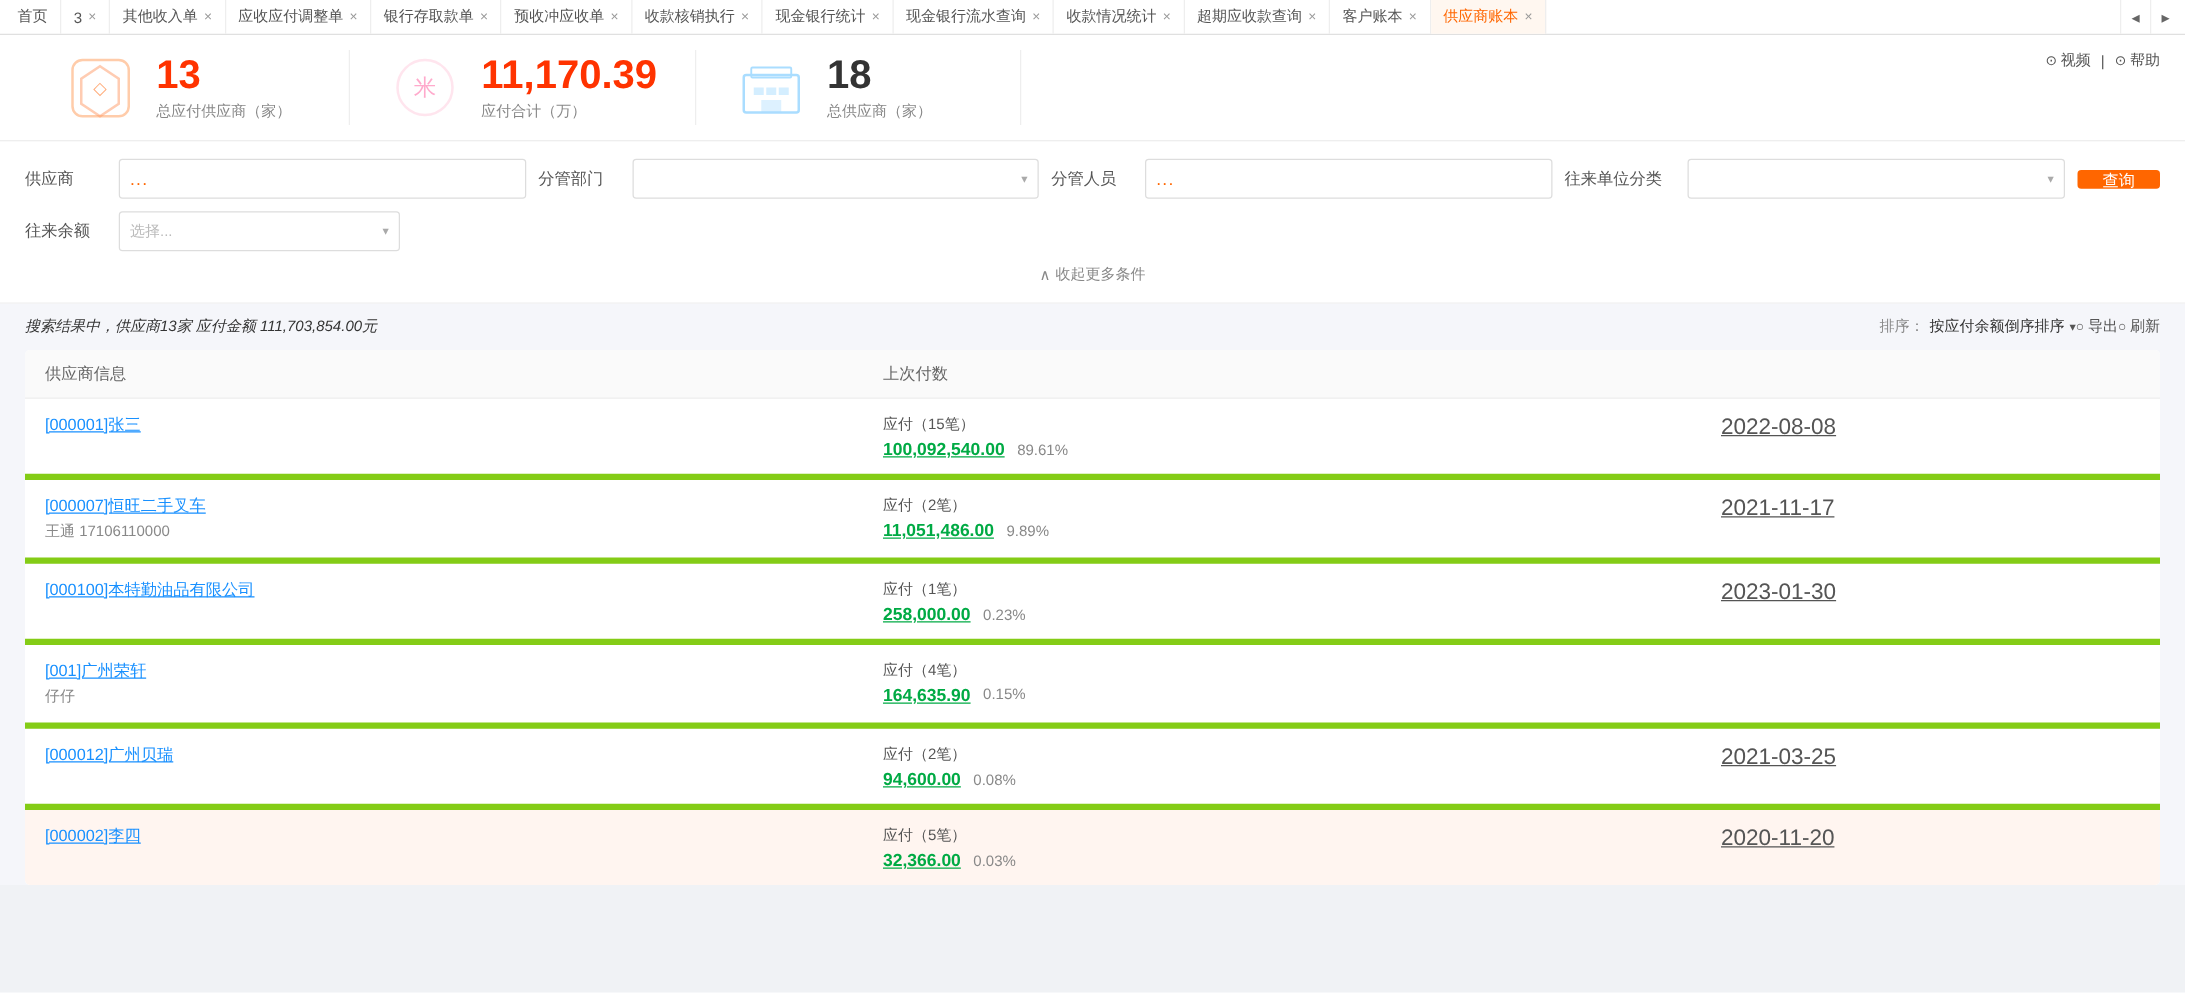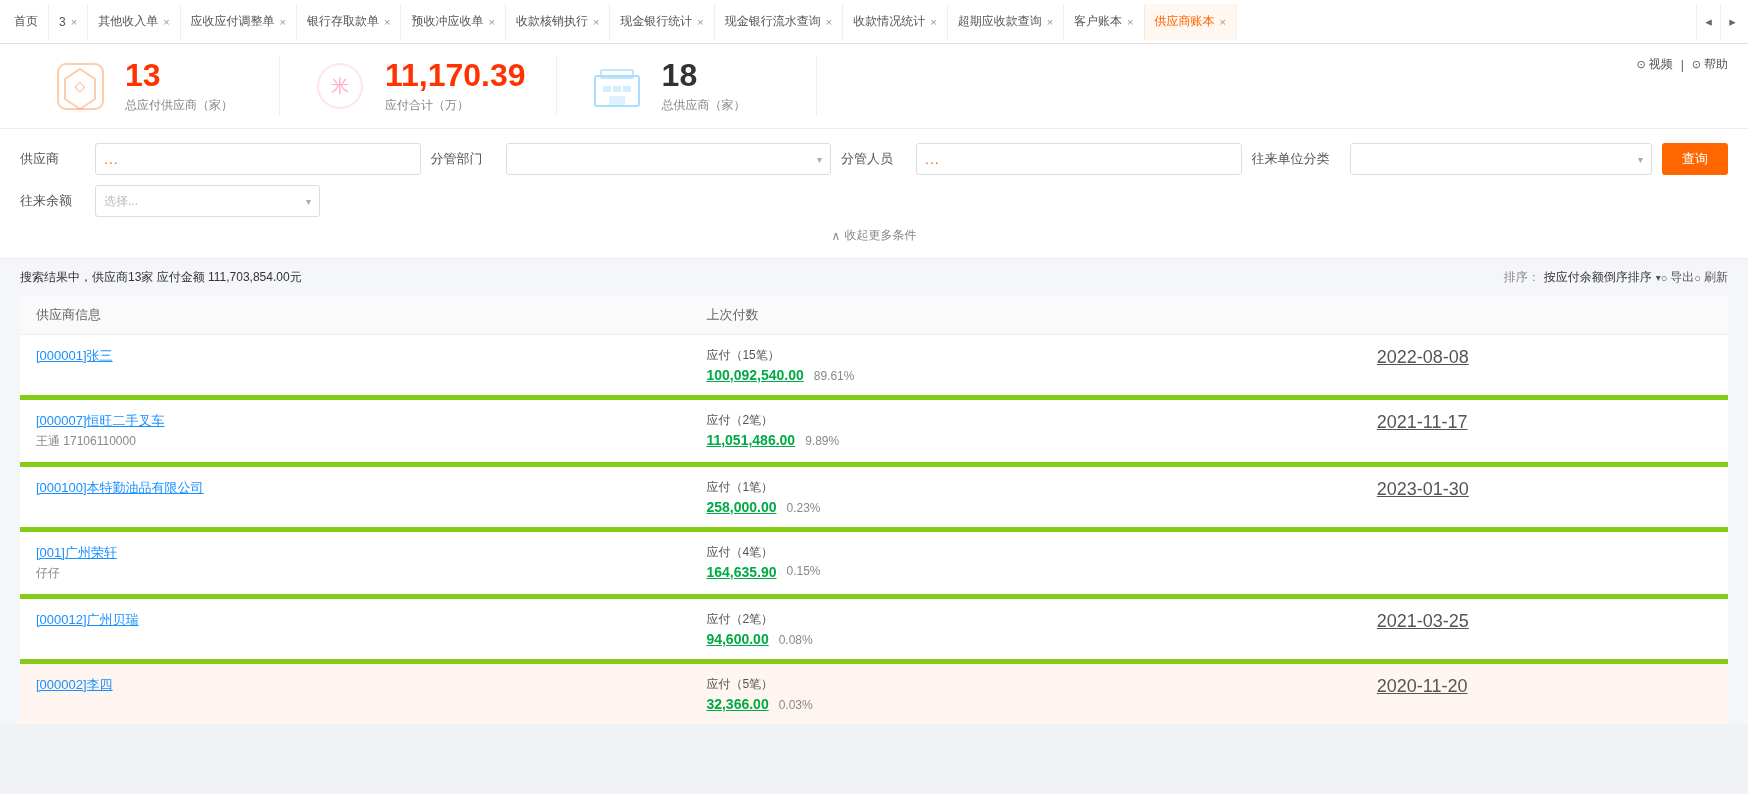--- a/index.html
+++ b/index.html
@@ -4,21 +4,21 @@
   <style>
     * { margin: 0; padding: 0; box-sizing: border-box; }
     body { font-family: 'Microsoft YaHei', Arial, sans-serif; font-size: 13px; background: #f0f2f5; color: #333; width: 1748px; overflow-x: hidden; }
 
     
     .top-nav {
       background: #fff;
       border-bottom: 1px solid #e0e0e0;
       display: flex;
       align-items: center;
-      height: 44px;
+      height: 28px;
       padding: 0 4px;
       overflow: hidden;
     }
     .nav-tab {
       display: flex;
       align-items: center;
       height: 36px;
       padding: 0 10px;
       font-size: 12px;
       color: #555;
@@ -140,21 +140,21 @@
       cursor: pointer;
       position: relative;
     }
     .filter-input .dots { color: #ff6600; font-size: 14px; letter-spacing: 1px; }
     .filter-input .arrow { color: #aaa; font-size: 10px; }
     .search-btn {
       background: #ff6600;
       color: #fff;
       border: none;
       border-radius: 3px;
-      height: 32px;
+      height: 15px;
       padding: 0 20px;
       font-size: 13px;
       cursor: pointer;
       white-space: nowrap;
     }
     .collapse-btn {
       display: flex;
       align-items: center;
       justify-content: center;
       color: #888;
@@ -171,21 +171,21 @@
       padding: 0 20px;
     }
     .results-summary {
       display: flex;
       align-items: center;
       justify-content: space-between;
       padding: 10px 0;
       font-size: 12px;
       color: #555;
     }
-    .results-summary .summary-text span { color: #333; }
+    .results-summary .summary-text span { color: #333; font-style: italic; }
     .results-actions {
       display: flex;
       align-items: center;
       font-size: 12px;
       color: #555;
     }
     .sort-dropdown {
       display: flex;
       align-items: center;
       gap: 4px;

